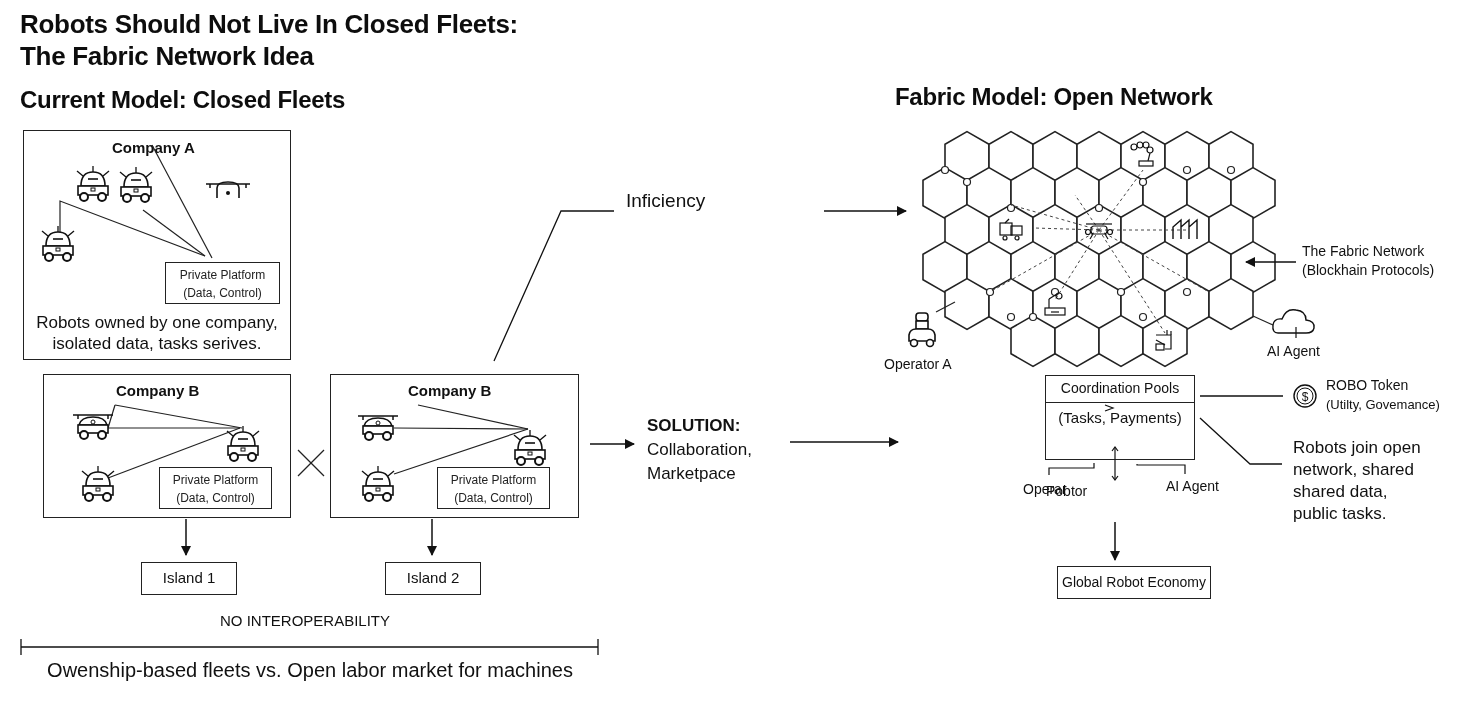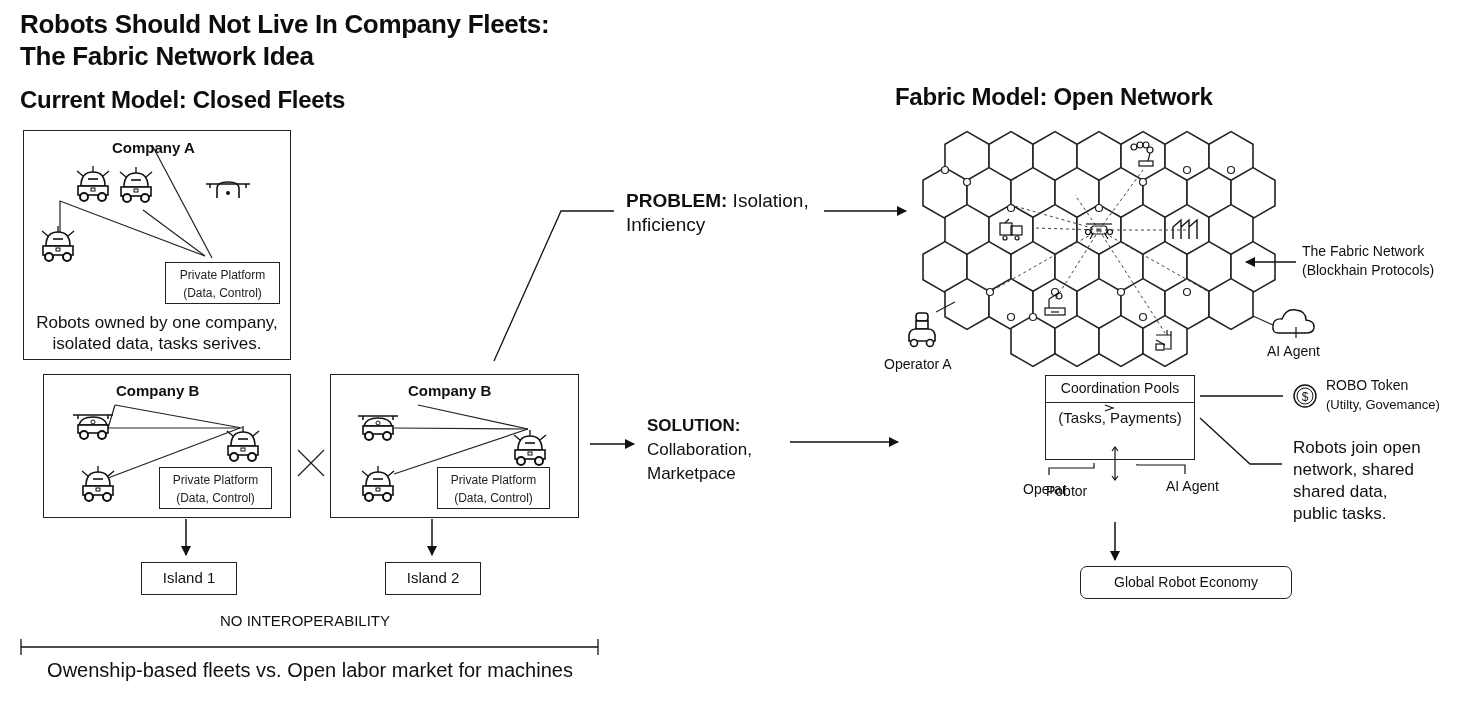--- a/index.html
+++ b/index.html
@@ -10,21 +10,21 @@
   .box { position:absolute; border:1.5px solid #222; background:#fff; box-sizing:border-box; }
   .lbl { position:absolute; white-space:nowrap; }
   .center { text-align:center; }
   .pp { font-size:12px; line-height:18px; text-align:center; color:#222; }
   svg.overlay { position:absolute; left:0; top:0; pointer-events:none; }
 </style>
 </head>
 <body>
 
 <div class="abs title" style="left:20px;top:8px;">
-  <div>Robots Should Not Live In Company Fleets:</div>
+  <div>Robots Should Not Live In Closed Fleets:</div>
   <div>The Fabric Network Idea</div>
 </div>
 <div class="abs h2" style="left:20px;top:86px;">Current Model: Closed Fleets</div>
 <div class="abs h2" style="left:895px;top:83px;">Fabric Model: Open Network</div>
 
 <div class="box" style="left:23px;top:130px;width:268px;height:230px;"></div>
 <div class="lbl" style="left:112px;top:139px;font-size:15px;font-weight:700;">Company A</div>
 <div class="box" style="left:165px;top:262px;width:115px;height:42px;">
   <div class="pp" style="margin-top:3px;">Private Platform</div>
   <div class="pp">(Data, Control)</div>
@@ -47,21 +47,20 @@
   <div class="pp" style="margin-top:3px;">Private Platform</div>
   <div class="pp">(Data, Control)</div>
 </div>
 
 <div class="box" style="left:141px;top:562px;width:96px;height:33px;font-size:15px;text-align:center;line-height:30px;"><span>Island 1</span></div>
 <div class="box" style="left:385px;top:562px;width:96px;height:33px;font-size:15px;text-align:center;line-height:30px;"><span>Island 2</span></div>
 <div class="lbl center" style="left:150px;top:612px;width:310px;font-size:15px;">NO INTEROPERABILITY</div>
 <div class="lbl center" style="left:20px;top:659px;width:580px;font-size:20px;">Owenship-based fleets vs. Open labor market for machines</div>
 
 <div class="lbl" style="left:626px;top:189px;font-size:19px;line-height:24px;">
-  <div><b>PROBLEM:</b> <span>Isolation,</span></div>
   <div>Inficiency</div>
 </div>
 <div class="lbl" style="left:647px;top:414px;font-size:17px;line-height:24px;">
   <div style="font-weight:700;">SOLUTION:</div>
   <div>Collaboration,</div>
   <div>Marketpace</div>
 </div>
 
 <div class="lbl" style="left:1302px;top:242px;font-size:14px;line-height:19px;">
   <div>The Fabric Network</div>
@@ -82,21 +81,21 @@
 <div class="lbl" style="left:1326px;top:376px;font-size:14px;line-height:19px;">
   <div>ROBO Token</div>
   <div style="font-size:13px;">(Utilty, Govemance)</div>
 </div>
 <div class="lbl" style="left:1293px;top:437px;font-size:17px;line-height:22px;">
   <div>Robots join open</div>
   <div>network, shared</div>
   <div>shared data,</div>
   <div>public tasks.</div>
 </div>
-<div class="box" style="left:1080px;top:566px;width:212px;height:33px;font-size:14px;text-align:center;line-height:30px;border-radius:7px;"><span>Global Robot Economy</span></div>
+<div class="box" style="left:1057px;top:566px;width:154px;height:33px;font-size:14px;text-align:center;line-height:30px;"><span>Global Robot Economy</span></div>
 
 <svg class="overlay" width="1472" height="704" viewBox="0 0 1472 704">
   <defs>
     <marker id="ah" markerWidth="10" markerHeight="10" refX="9" refY="5" orient="auto" markerUnits="userSpaceOnUse">
       <path d="M0,0 L10,5 L0,10 z" fill="#111"></path>
     </marker>
     <g id="rover">
       <path d="M-12,0 Q-12,-14 0,-14 Q12,-14 12,0 Z" fill="#fff" stroke="#111" stroke-width="1.6"></path>
       <rect x="-15" y="0" width="30" height="9" fill="#fff" stroke="#111" stroke-width="1.6"></rect>
       <line x1="-5" y1="-7" x2="5" y2="-7" stroke="#111" stroke-width="1.6"></line>

